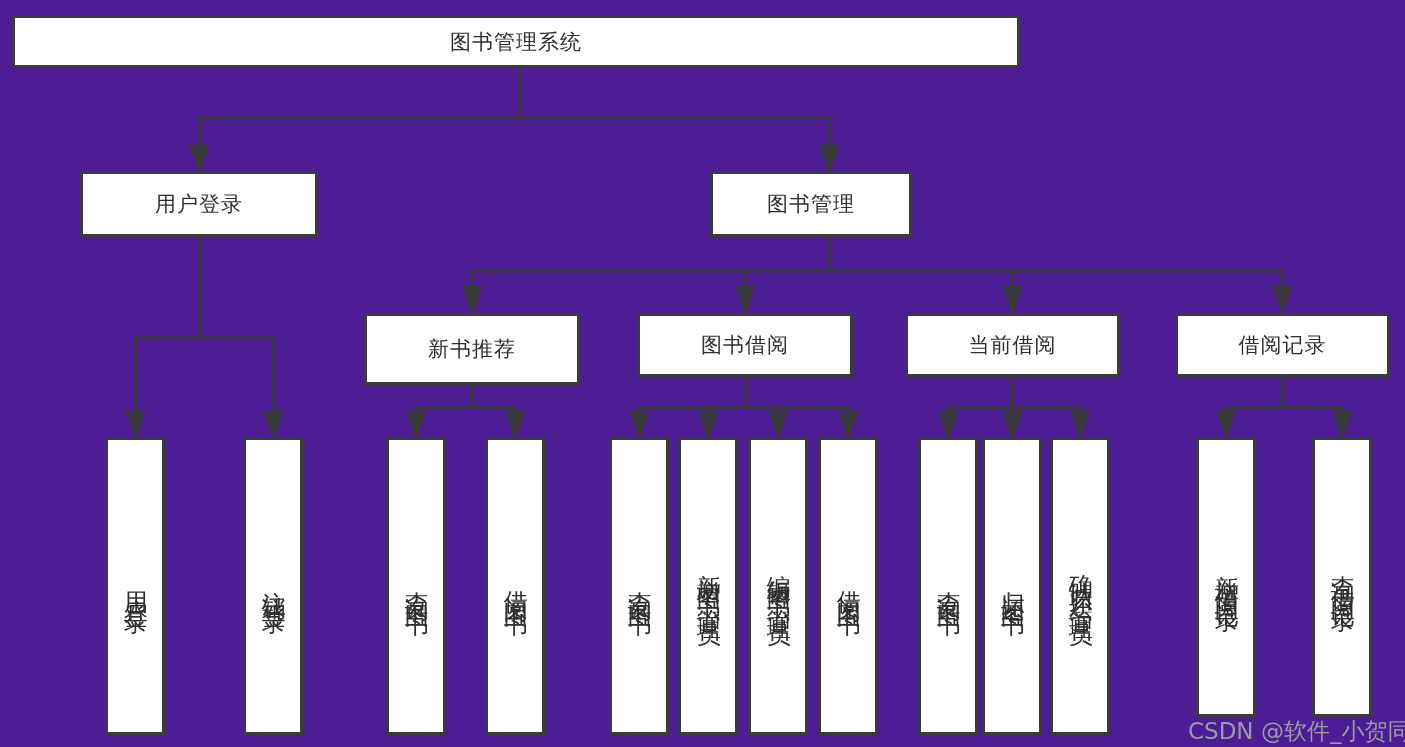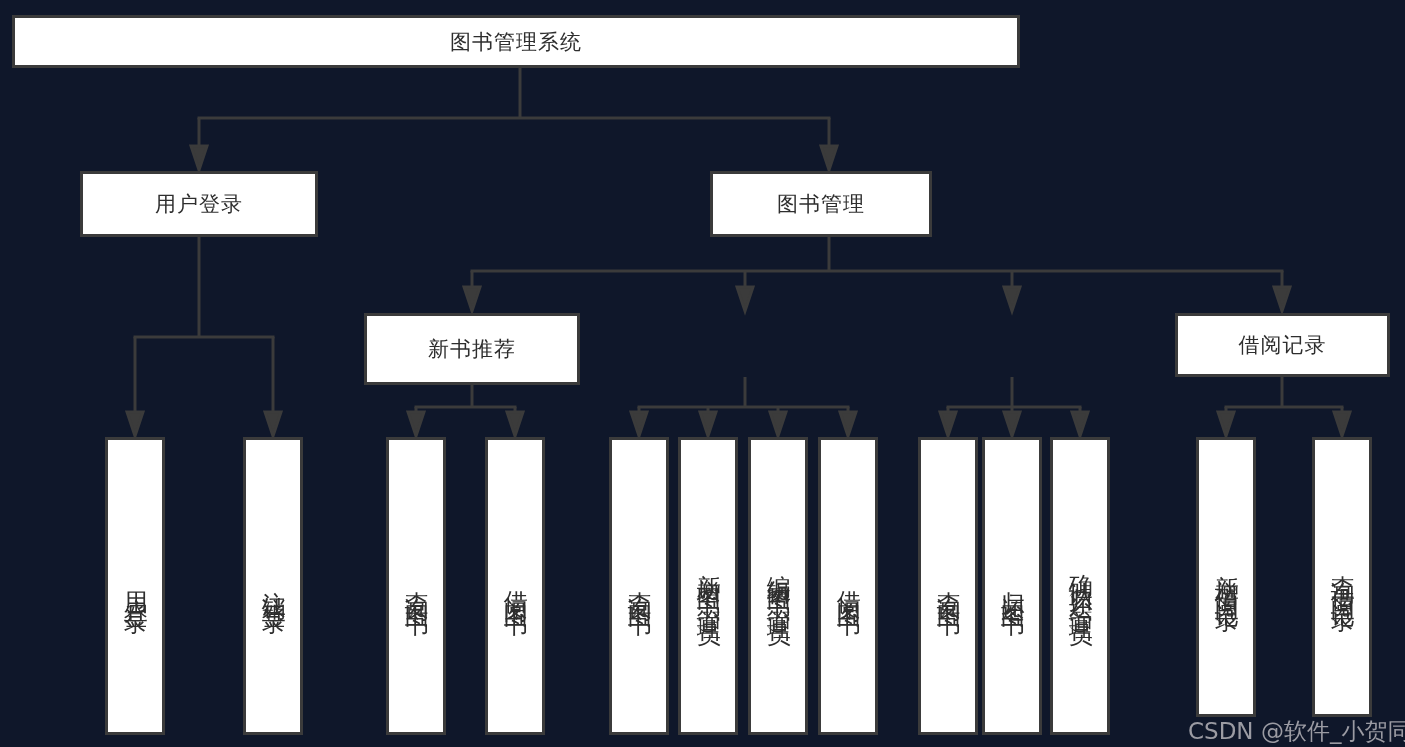--- a/index.html
+++ b/index.html
@@ -1,20 +1,20 @@
 <!DOCTYPE html>
 <html><head>
 <meta charset="utf-8">
 <style>
   html, body { margin: 0; padding: 0; background: #ffffff; }
   .stage {
     position: relative;
     width: 1405px;
     height: 747px;
-    background: #0f172a;
+    background: #4c1d95;
     overflow: hidden;
     font-family: "DejaVu Sans", sans-serif;
   }
   .connector-layer {
     position: absolute;
     left: 0; top: 0;
     width: 1405px; height: 747px;
     z-index: 1;
   }
   .box {
@@ -116,23 +116,25 @@
       <line x1="1226" y1="407" x2="1226" y2="414"></line>
       <polygon points="1218,412 1234,412 1226,436"></polygon>
       <line x1="1342" y1="407" x2="1342" y2="414"></line>
       <polygon points="1334,412 1350,412 1342,436"></polygon>
     </g>
   </svg>
 
   <div class="box hbox" style="left:12px; top:15px; width:1008px; height:53px;">图书管理系统</div>
 
   <div class="box hbox" style="left:80px; top:171px; width:238px; height:66px;">用户登录</div>
-  <div class="box hbox" style="left:710px; top:171px; width:222px; height:66px;">图书管理</div>
+  <div class="box hbox" style="left:710px; top:171px; width:202px; height:66px;">图书管理</div>
 
   <div class="box hbox" style="left:364px; top:313px; width:216px; height:72px;">新书推荐</div>
+  <div class="box hbox" style="left:637px; top:313px; width:216px; height:64px;">图书借阅</div>
+  <div class="box hbox" style="left:905px; top:313px; width:215px; height:64px;">当前借阅</div>
   <div class="box hbox" style="left:1175px; top:313px; width:215px; height:64px;text-align:right;">借阅记录</div>
 
   <div class="box vbox" style="left:105px; top:437px; width:60px; height:298px;">用户登录</div>
   <div class="box vbox" style="left:243px; top:437px; width:60px; height:298px;">注销登录</div>
 
   <div class="box vbox" style="left:386px; top:437px; width:60px; height:298px;">查询图书</div>
   <div class="box vbox" style="left:485px; top:437px; width:60px; height:298px;">借阅图书</div>
 
   <div class="box vbox" style="left:609px; top:437px; width:60px; height:298px;">查询图书</div>
   <div class="box vbox" style="left:678px; top:437px; width:60px; height:298px;">新增图书（管理员）</div>

